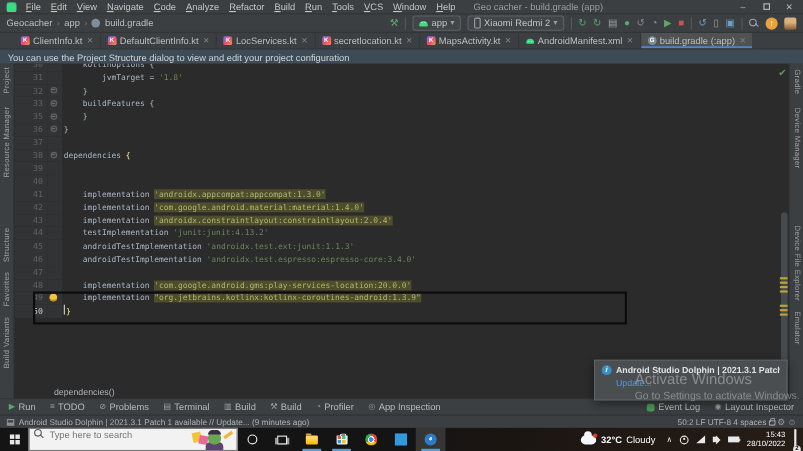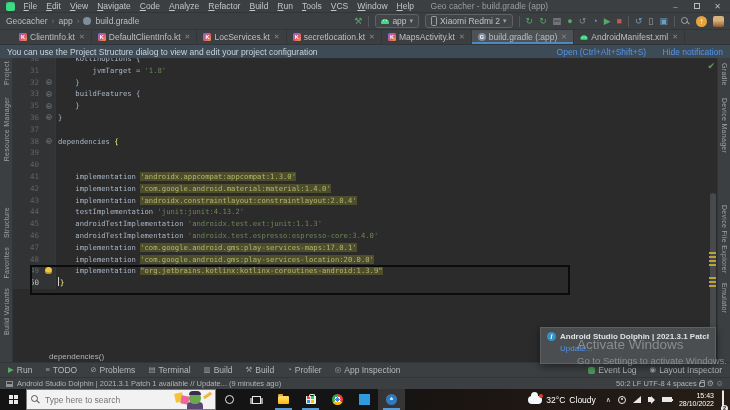--- a/index.html
+++ b/index.html
@@ -130,21 +130,21 @@
     border:1px solid #9da0a3;border-bottom:none;border-radius:2px 2px 0 0}
   .sb-circle{color:#9da0a3;font-size:8px}
 
   
   .taskbar{height:21px;display:flex;align-items:center;color:#fff;
     background:linear-gradient(90deg,#141414 0 52%,#1b1512 62%,#261d16 100%)}
   .tb-start{width:26px;height:21px;display:flex;align-items:center;justify-content:center}
   .winlogo{display:grid;grid-template-columns:4px 4px;grid-gap:1px}
   .winlogo i{width:4px;height:4px;background:#e8e8e8}
   .tb-search{width:190px;height:21px;background:#f2f2f2;border:1px solid #7a7a7a;
-    display:flex;align-items:center;gap:5px;padding:0 4px;position:relative}
+    display:flex;align-items:flex-start;gap:5px;padding:0 4px;position:relative}
   .tb-search input{border:none;outline:none;background:transparent;width:105px;
     font-size:8.5px;color:#3a3a3a;font-family:"Liberation Sans",sans-serif}
   .mag-dark{width:9px;height:9px;position:relative;flex:none}
   .mag-dark::before{content:"";position:absolute;left:0;top:0;width:5px;height:5px;
     border:1.3px solid #555;border-radius:50%}
   .mag-dark::after{content:"";position:absolute;left:5.2px;top:5.8px;width:3.5px;height:1.3px;
     background:#555;transform:rotate(45deg)}
   .hl-img{position:absolute;right:0;top:0;width:42px;height:19px;overflow:hidden}
   .hl-img i{position:absolute}
   .hl-sticky1{left:2px;top:3px;width:8px;height:9px;background:#f5c33b;transform:rotate(-12deg)}
@@ -177,21 +177,21 @@
     clip-path:polygon(70% 0,100% 12%,100% 88%,70% 100%,18% 68%,4% 78%,0 72%,12% 50%,0 28%,4 22%,18% 32%)}
   .as-ico{width:11px;height:11px;border-radius:50%;position:relative;
     background:radial-gradient(circle at 50% 45%,#bde3ff 0 18%,#2f7bc3 19% 70%,#134a7c)}
   .spacer{flex:1}
   .weather{display:flex;align-items:center;gap:4px;margin-right:10px}
   .cloud{width:14px;height:8px;background:#f4f8fb;border-radius:5px;position:relative}
   .cloud::before{content:"";position:absolute;left:3px;top:-4px;width:7px;height:7px;
     background:#f4f8fb;border-radius:50%}
   .cloud::after{content:"";position:absolute;right:-1px;top:-2px;width:4px;height:4px;
     background:#e23b2e;border-radius:50%}
-  .wtemp{font-weight:normal;font-size:8.5px}
+  .wtemp{font-weight:bold;font-size:8.5px}
   .wcond{font-size:8.5px}
   .tray{display:flex;align-items:center;gap:7px;margin-right:7px;color:#e8e8e8}
   .chev{font-size:7px}
   .person-ico{width:8px;height:8px;border:1px solid #e8e8e8;border-radius:50%;position:relative}
   .person-ico::before{content:"";position:absolute;left:2px;top:1.5px;width:2px;height:2px;
     background:#e8e8e8;border-radius:50%}
   .net-ico{width:0;height:0;border-left:8px solid transparent;border-bottom:7px solid #e8e8e8}
   .vol-ico{width:4px;height:5px;background:#e8e8e8;position:relative;margin-right:3px}
   .vol-ico::before{content:"";position:absolute;left:3px;top:-1.5px;
     border-left:4px solid #e8e8e8;border-top:4px solid transparent;border-bottom:4px solid transparent}
@@ -298,38 +298,34 @@
     <div class="tab">
       <span class="fic fic-kotlin">K</span>
       <span>secretlocation.kt</span>
       <span class="tab-close">✕</span>
     </div>
     <div class="tab">
       <span class="fic fic-kotlin">K</span>
       <span>MapsActivity.kt</span>
       <span class="tab-close">✕</span>
     </div>
+    <div class="tab">
+      <span class="android-head sm"></span>
+      <span>AndroidManifest.xml</span>
+      <span class="tab-close">✕</span>
+    </div>
     <div class="tab active">
       <span class="fic fic-gradle">G</span>
       <span>build.gradle (:app)</span>
       <span class="tab-close">✕</span>
     </div>
-    <div class="tab">
-      <span class="android-head sm"></span>
-      <span>AndroidManifest.xml</span>
-      <span class="tab-close">✕</span>
-    </div>
   </div>
 
 <div class="banner">
   <span>You can use the Project Structure dialog to view and edit your project configuration</span>
-  <span class="banner-links">
-    <a>Open (Ctrl+Alt+Shift+S)</a>
-    <a>Hide notification</a>
-  </span>
 </div>
 
 <div class="main">
   <div class="stripe left" id="stripeL">
       <span class="stripe-label">Project</span>
       <span class="stripe-label">Resource Manager</span>
       <span class="stripe-label">Structure</span>
       <span class="stripe-label">Favorites</span>
       <span class="stripe-label">Build Variants</span>
     </div>
@@ -345,21 +341,21 @@
         <div class="line"><span class="gutter">37</span><span class="foldcol"></span><span class="codetext"></span></div>
         <div class="line"><span class="gutter">38</span><span class="foldcol"><span class="foldmark">−</span></span><span class="codetext"><span class="tp">dependencies </span><span class="tm">{</span></span></div>
         <div class="line"><span class="gutter">39</span><span class="foldcol"></span><span class="codetext"></span></div>
         <div class="line"><span class="gutter">40</span><span class="foldcol"></span></div>
         <div class="line"><span class="gutter">41</span><span class="foldcol"></span><span class="codetext"><span class="tp">    implementation </span><span class="th">'androidx.appcompat:appcompat:1.3.0'</span></span></div>
         <div class="line"><span class="gutter">42</span><span class="foldcol"></span><span class="codetext"><span class="tp">    implementation </span><span class="th">'com.google.android.material:material:1.4.0'</span></span></div>
         <div class="line"><span class="gutter">43</span><span class="foldcol"></span><span class="codetext"><span class="tp">    implementation </span><span class="th">'androidx.constraintlayout:constraintlayout:2.0.4'</span></span></div>
         <div class="line"><span class="gutter">44</span><span class="foldcol"></span><span class="codetext"><span class="tp">    testImplementation </span><span class="ts">'junit:junit:4.13.2'</span></span></div>
         <div class="line"><span class="gutter">45</span><span class="foldcol"></span><span class="codetext"><span class="tp">    androidTestImplementation </span><span class="ts">'androidx.test.ext:junit:1.1.3'</span></span></div>
         <div class="line"><span class="gutter">46</span><span class="foldcol"></span><span class="codetext"><span class="tp">    androidTestImplementation </span><span class="ts">'androidx.test.espresso:espresso-core:3.4.0'</span></span></div>
-        <div class="line"><span class="gutter">47</span><span class="foldcol"></span><span class="codetext"><span class="tp">    implementation </span><span class="th">'com.google.android.gms:play-services-maps:17.0.1'</span></span></div>
+        <div class="line"><span class="gutter">47</span><span class="foldcol"></span></div>
         <div class="line"><span class="gutter">48</span><span class="foldcol"></span><span class="codetext"><span class="tp">    implementation </span><span class="th">'com.google.android.gms:play-services-location:20.0.0'</span></span></div>
         <div class="line"><span class="gutter">49</span><span class="foldcol"><span class="bulb"></span></span><span class="codetext"><span class="tp">    implementation </span><span class="th">"org.jetbrains.kotlinx:kotlinx-coroutines-android:1.3.9"</span></span></div>
         <div class="line"><span class="gutter cur">50</span><span class="foldcol"></span><span class="codetext"><span class="caret"></span><span class="tm">}</span></span></div>
       </div>
     <div class="annotation-rect"></div>
     <div class="scrollzone">
       <span class="inspect-check">✔</span>
       <span class="scroll-thumb"></span>
       <span class="smark" style="top:194px"></span>
       <span class="smark" style="top:198px"></span>

